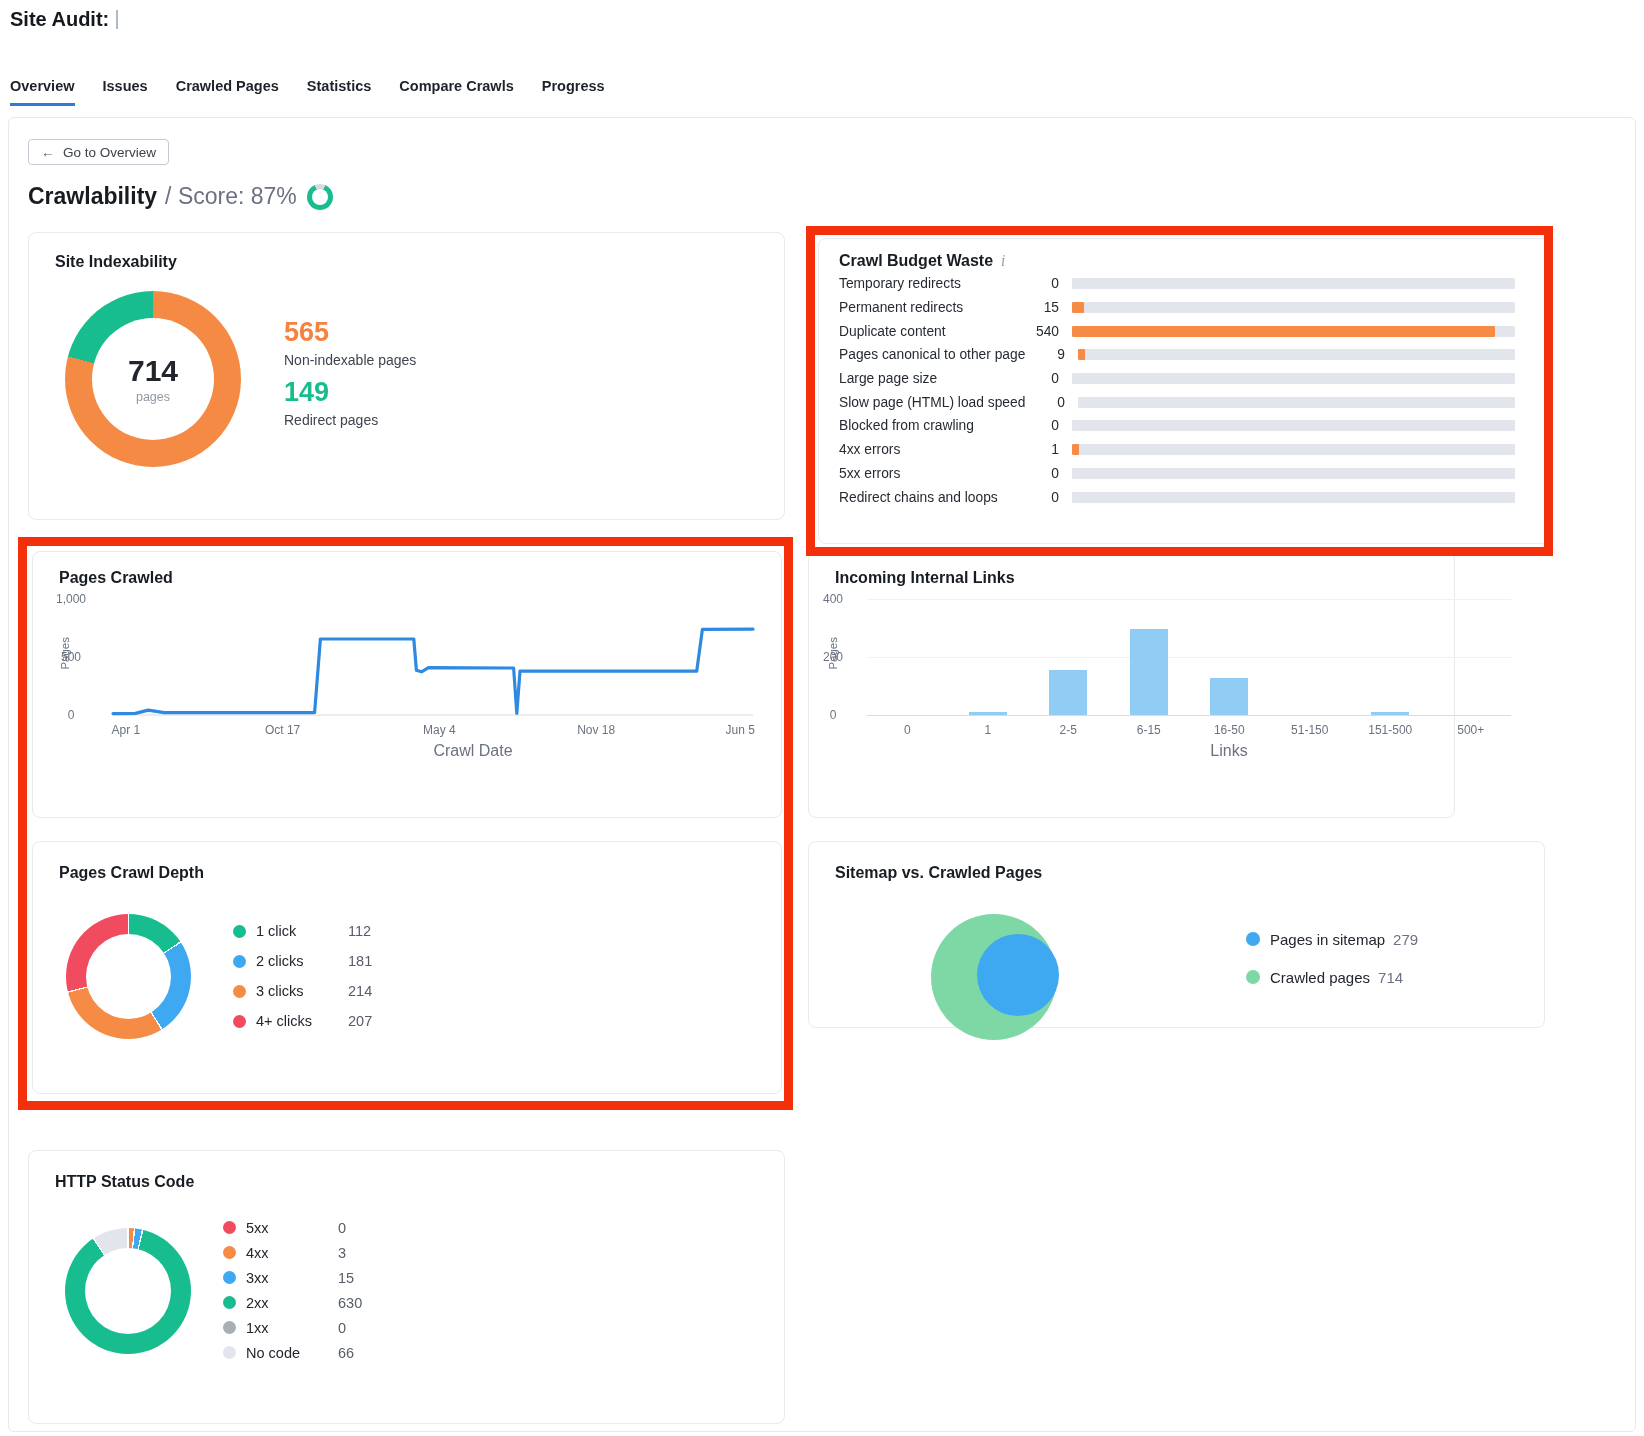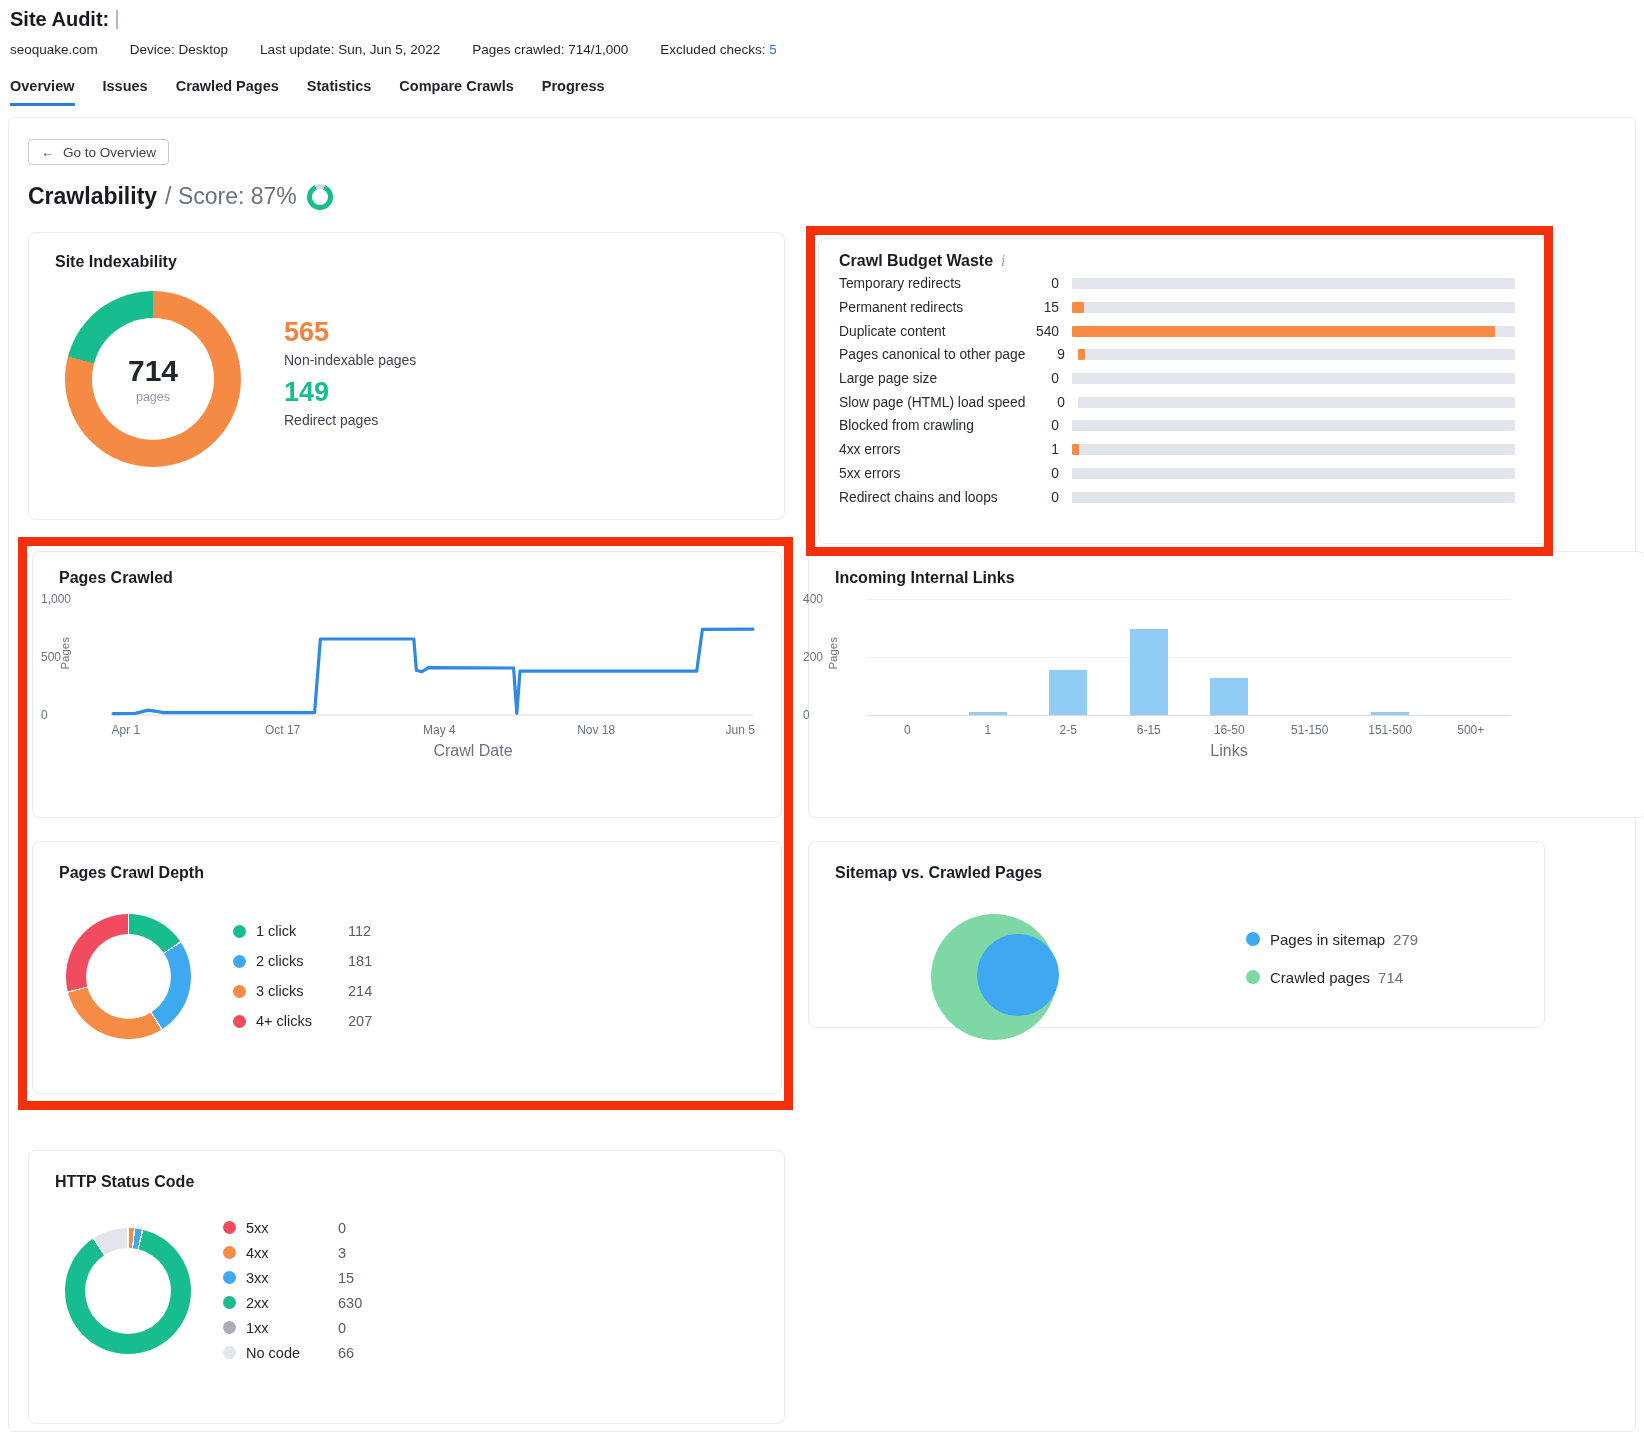--- a/index.html
+++ b/index.html
@@ -49,21 +49,21 @@
 
   
   .cbw-rows { position:absolute; left:20px; right:33px; top:33px; }
   .cbw-row { display:flex; align-items:center; height:23.7px; }
   .cbw-label { flex:1; font-size:13.8px; color:#262B33; white-space:nowrap; }
   .cbw-value { width:40px; text-align:right; font-size:13.8px; color:#262B33; margin-right:13px; }
   .cbw-track { width:443px; height:11px; background:#E3E5EC; border-radius:1px; position:relative; overflow:hidden; }
   .cbw-fill { position:absolute; left:0; top:0; bottom:0; border-radius:1px; }
 
   
-  .ytick { position:absolute; width:60px; text-align:left; font-size:12px; color:#6A7280; transform:translateY(-50%); }
+  .ytick { position:absolute; width:60px; text-align:center; font-size:12px; color:#6A7280; transform:translateY(-50%); }
   .xtick { position:absolute; font-size:12px; color:#6A7280; transform:translateX(-50%); white-space:nowrap; }
   .axis-xlabel { position:absolute; font-size:16px; color:#6A7280; transform:translateX(-50%);margin-left:40px; }
   .axis-ylabel { position:absolute; font-size:11.5px; color:#6A7280; writing-mode:vertical-rl; transform:rotate(180deg); }
   .gridline { position:absolute; height:1px; background:#EFF1F4; }
   .baseline { position:absolute; height:1px; background:#D8DBE1; }
   .bar { position:absolute; }
 
   
   .legend { position:absolute; }
   .legend-item { display:flex; align-items:center; }
@@ -74,27 +74,20 @@
   .venn-legend .legend-label { width:auto; margin-right:8px; font-size:15px; }
   .venn-legend .legend-value { color:#6A7180; font-size:15px; }
   .venn-circle { position:absolute; border-radius:50%; }
 </style>
 </head>
 <body>
 
 <div class="screen">
 
   <div class="app-title"><span>Site Audit:</span><span class="caret"></span></div>
-  <div class="meta-row">
-    <span>seoquake.com</span>
-    <span>Device: Desktop</span>
-    <span>Last update: Sun, Jun 5, 2022</span>
-    <span>Pages crawled: 714/1,000</span>
-    <span><span>Excluded checks:</span> <span class="meta-link">5</span></span>
-  </div>
   <nav class="tabs" id="tabs">
       <div class="tab active">Overview</div>
       <div class="tab">Issues</div>
       <div class="tab">Crawled Pages</div>
       <div class="tab">Statistics</div>
       <div class="tab">Compare Crawls</div>
       <div class="tab">Progress</div>
     </nav>
 
   <div class="wrapper"></div>
@@ -221,21 +214,21 @@
         <div class="xtick" style="left: 92.8px; top: 171px;">Apr 1</div>
         <div class="xtick" style="left: 249.6px; top: 171px;">Oct 17</div>
         <div class="xtick" style="left: 406.4px; top: 171px;">May 4</div>
         <div class="xtick" style="left: 563.2px; top: 171px; text-align: center;">Nov 18</div>
         <div class="xtick" style="left: 707.2px; top: 171px;">Jun 5</div>
         <div class="axis-xlabel" style="left: 400px; top: 190px;">Crawl Date</div>
         <div class="axis-ylabel" style="left: 26px; top: 85px;">Pages</div>
       </div>
   </div>
 
-  <div class="panel" style="left:808px; top:551px; width:837px; height:267px; z-index:2;text-decoration:underline;">
+  <div class="panel" style="left:808px; top:551px; width:647px; height:267px; z-index:2;text-decoration:underline;">
     <div class="panel-title" style="top:17px;">Incoming Internal Links</div>
     <div id="iil-chart" style="position:absolute; inset:0;">
         <div class="gridline" style="left: 58px; width: 644px; top: 47px;"></div>
         <div class="ytick" style="left: -6px; top: 47px;">400</div>
         <div class="gridline" style="left: 58px; width: 644px; top: 105px;"></div>
         <div class="ytick" style="left: -6px; top: 105px;">200</div>
         <div class="ytick" style="left: -6px; top: 163px;">0</div>
         <div class="baseline" style="left: 58px; width: 644px; top: 163px;"></div>
         <div class="xtick" style="left: 98.25px; top: 171px;">0</div>
         <div class="bar" style="left: 159.75px; width: 38px; top: 160px; height: 3px; background: rgb(144, 204, 244);"></div>

